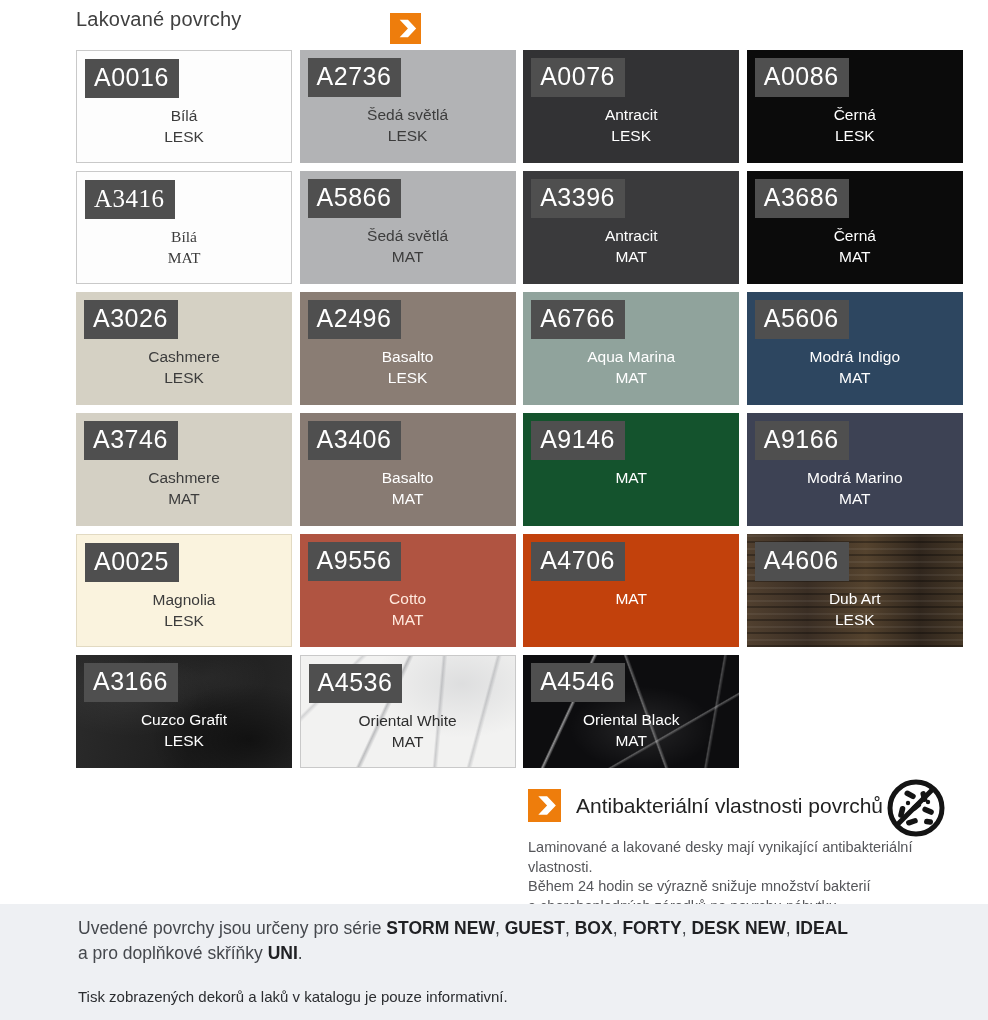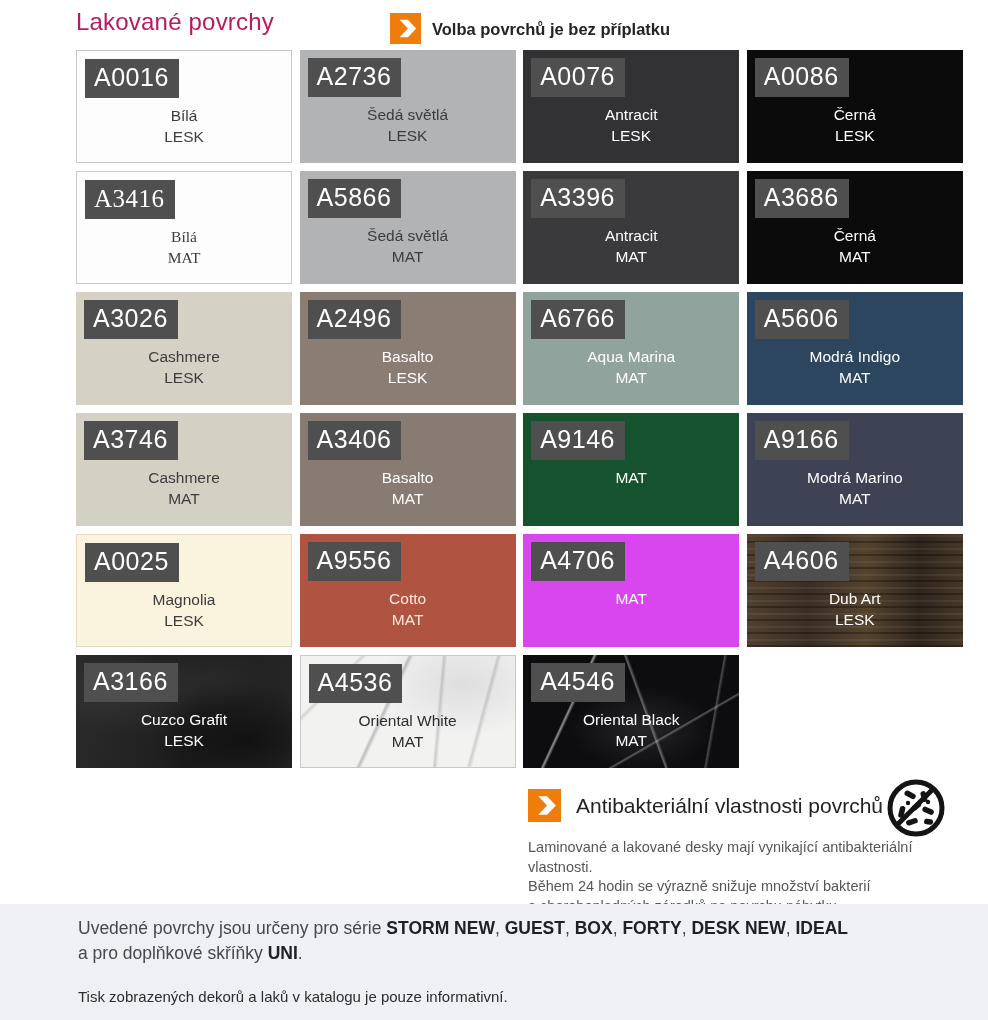--- a/index.html
+++ b/index.html
@@ -3,22 +3,22 @@
 <meta charset="utf-8">
 <style>
   html,body{margin:0;padding:0;background:#fff;}
   #page{
     position:relative;width:988px;height:1020px;background:#ffffff;
     font-family:"Liberation Sans","DejaVu Sans",sans-serif;overflow:hidden;
     -webkit-font-smoothing:antialiased;
   }
   
   .page-title{
-    position:absolute;left:76px;top:8px;font-size:24px;font-weight:300;
-    color:#be185d;letter-spacing:.2px;
+    position:absolute;left:76px;top:8px;font-size:20px;font-weight:300;
+    color:#404040;letter-spacing:.2px;
   }
   .accent-box{
     position:absolute;width:31px;height:31px;background:var(--accent,#ee7d0c);
     display:flex;align-items:center;justify-content:center;
   }
   .accent-box svg{display:block;}
   #top-note-icon{left:390px;top:13px;}
   .top-note-label{
     position:absolute;left:432px;top:20px;font-size:16.5px;font-weight:700;color:#242424;
   }
@@ -93,21 +93,20 @@
 
 <div id="page">
 
   <div class="page-title">Lakované povrchy</div>
 
   <div class="accent-box" id="top-note-icon">
     <svg width="31" height="31" viewBox="0 0 32 32">
       <path d="M10 7 L18.5 7 L27 16 L18.5 25 L10 25 L18.5 16 Z" fill="#ffffff"></path>
     </svg>
   </div>
-  <div class="top-note-label">Volba povrchů je bez příplatku</div>
 
   <div id="grid">
       <div class="swatch" style="background: rgb(253, 253, 253); border: 1px solid rgb(201, 201, 201); color: rgb(60, 60, 60);">
         <span class="code-badge">A0016</span>
         <span class="swatch-label">
           <span class="swatch-name">Bílá</span>
           <span class="swatch-finish">LESK</span>
         </span>
       </div>
       <div class="swatch" style="background: rgb(178, 179, 181); color: rgb(60, 60, 60);">
@@ -221,21 +220,21 @@
           <span class="swatch-finish">LESK</span>
         </span>
       </div>
       <div class="swatch" style="background: rgb(176, 84, 65); color: rgb(255, 233, 221);">
         <span class="code-badge">A9556</span>
         <span class="swatch-label">
           <span class="swatch-name">Cotto</span>
           <span class="swatch-finish">MAT</span>
         </span>
       </div>
-      <div class="swatch" style="background: #d946ef; color: rgb(255, 255, 255); text-decoration: underline;">
+      <div class="swatch" style="background: #c2410c; color: rgb(255, 255, 255); text-decoration: underline;">
         <span class="code-badge">A4706</span>
         <span class="swatch-label">
           <span class="swatch-finish">MAT</span>
         </span>
       </div>
       <div class="swatch tex-wood" style="color: rgb(255, 255, 255);">
         <span class="code-badge">A4606</span>
         <span class="swatch-label">
           <span class="swatch-name">Dub Art</span>
           <span class="swatch-finish">LESK</span>

